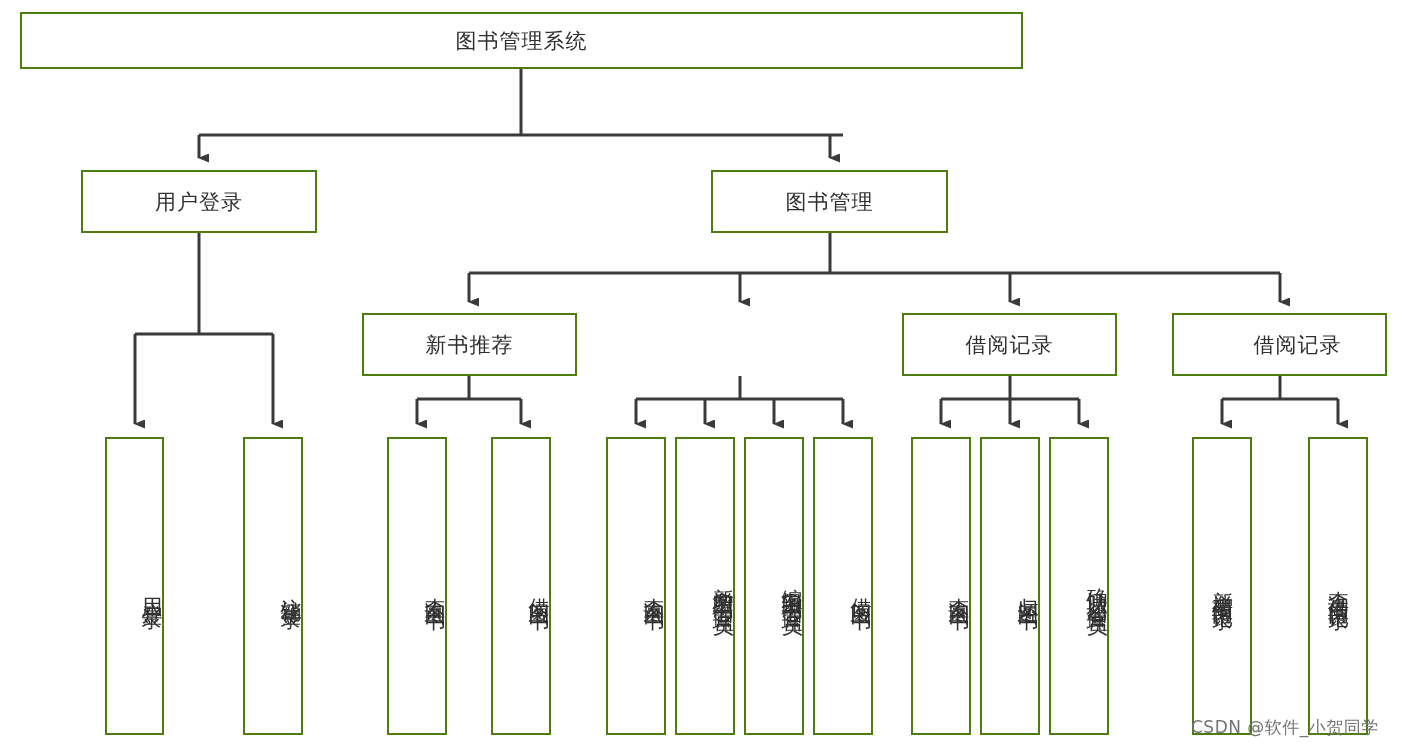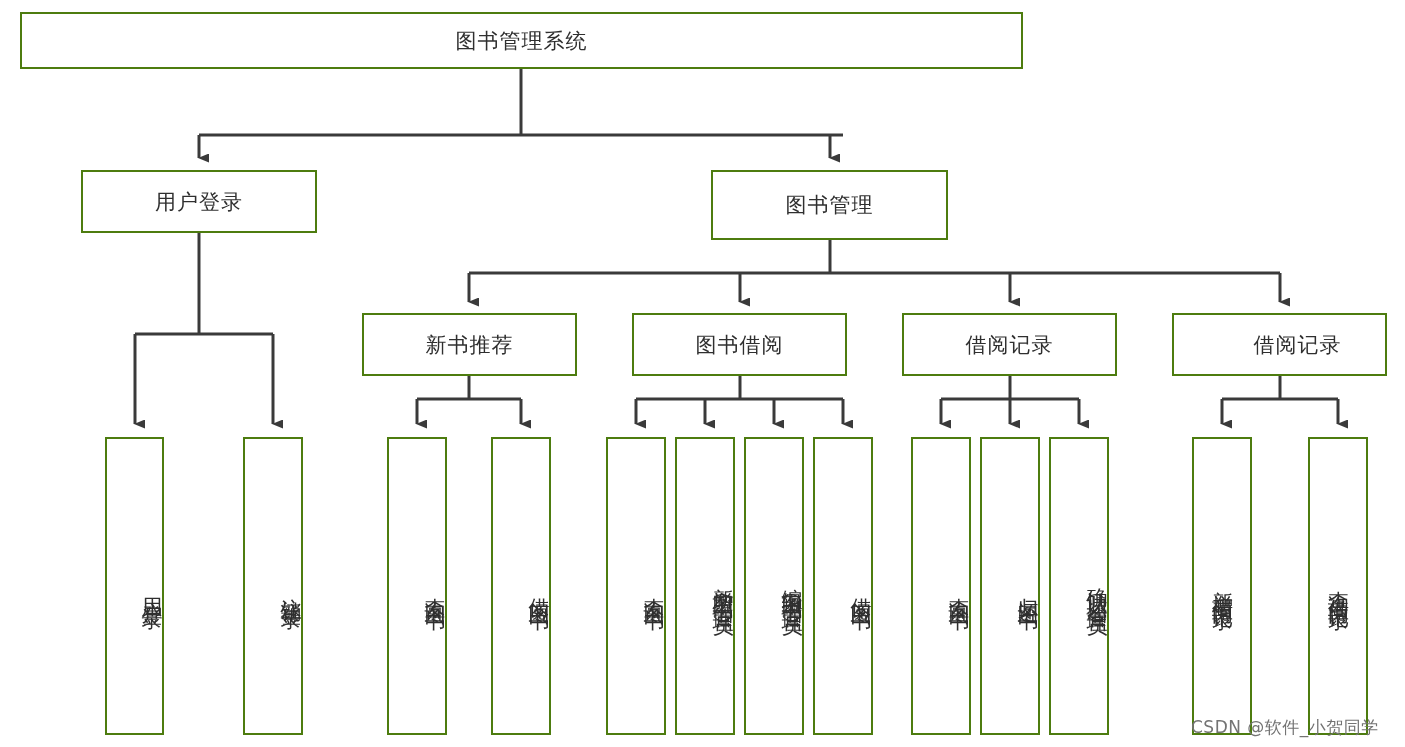--- a/index.html
+++ b/index.html
@@ -126,29 +126,26 @@
     </g>
   </svg>
 
   <div class="node node-root" style="left:20px; top:12px; width:1003px; height:57px;">
     <span>图书管理系统</span>
   </div>
 
   <div class="node node-h" style="left:81px; top:170px; width:236px; height:63px;">
     <span>用户登录</span>
   </div>
-  <div class="node node-h" style="left:711px; top:170px; width:237px; height:70px;">
+  <div class="node node-h" style="left:711px; top:170px; width:237px; height:63px;">
     <span>图书管理</span>
   </div>
 
   <div class="node node-h" style="left:362px; top:313px; width:215px; height:63px;">
     <span>新书推荐</span>
-  </div>
-  <div class="node node-h" style="left:632px; top:313px; width:215px; height:63px;">
-    <span>图书借阅</span>
   </div>
   <div class="node node-h" style="left:902px; top:313px; width:215px; height:63px;">
     <span>借阅记录</span>
   </div>
   <div class="node node-h" style="left:1172px; top:313px; width:215px; height:63px;padding-left:36px;">
     <span>借阅记录</span>
   </div>
 
   <div class="node node-v" style="left:105px; top:437px; width:59px; height:298px;">
     <span>用户登录</span>

